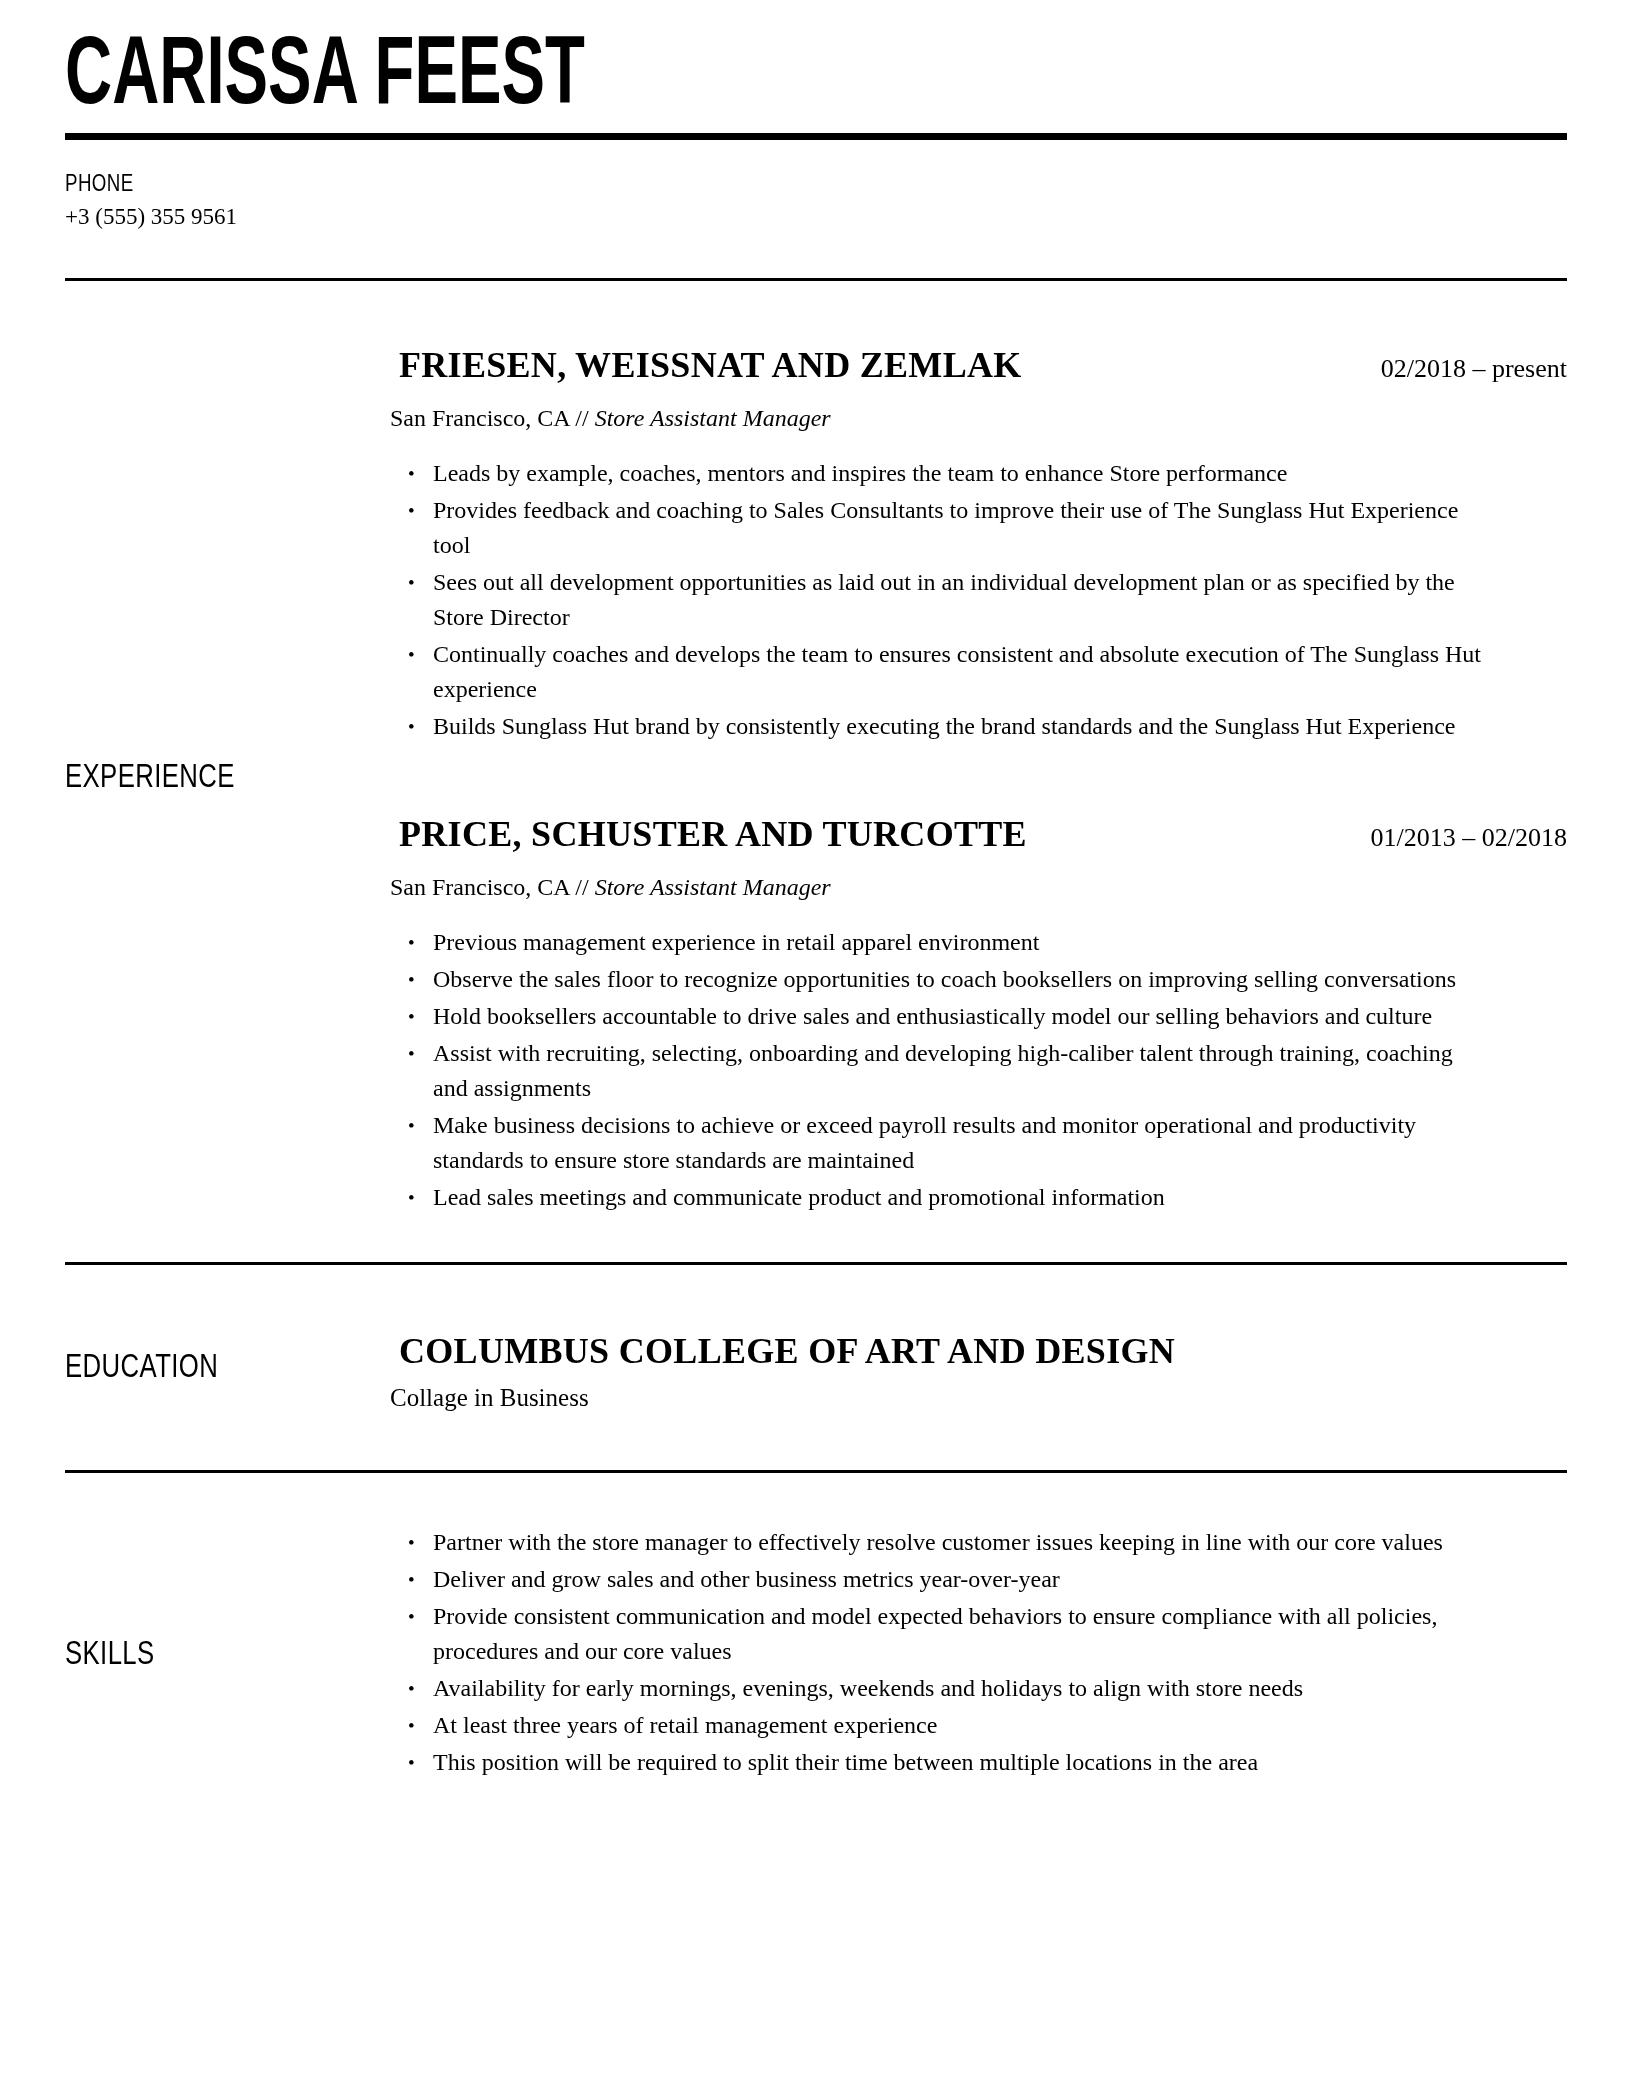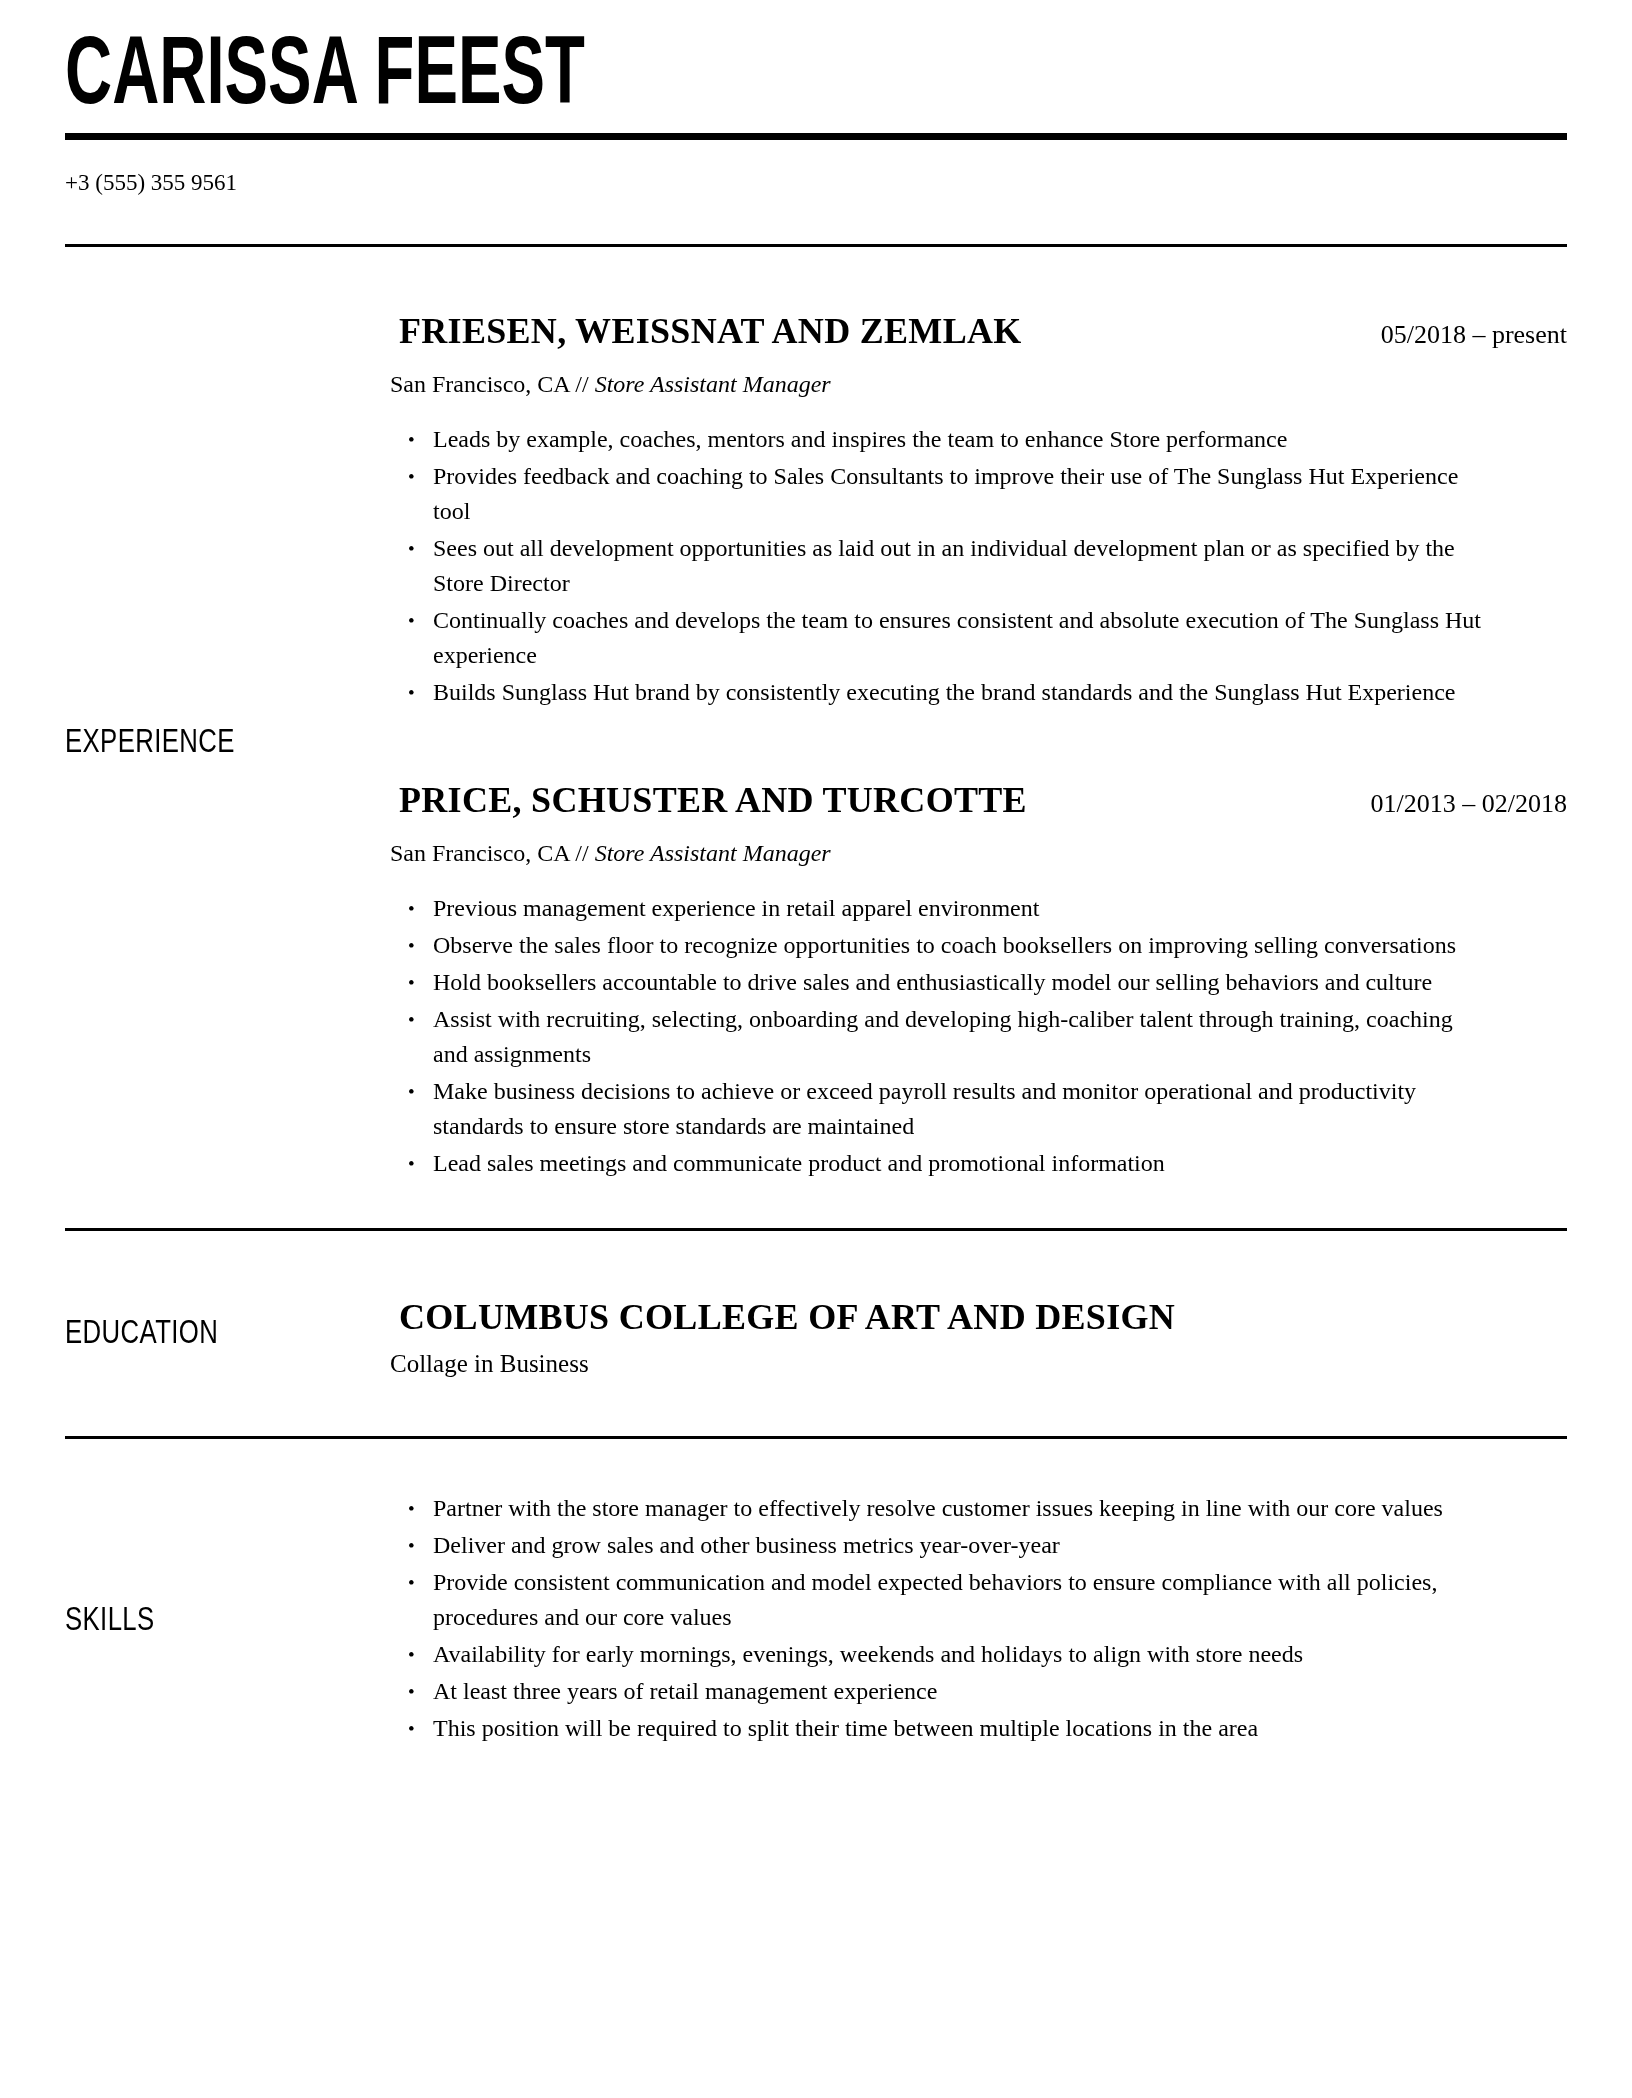--- a/index.html
+++ b/index.html
@@ -104,35 +104,36 @@
 
 <div class="page">
 
   <header>
     <h1 class="name">CARISSA FEEST</h1>
   </header>
 
   <div class="rule thick"></div>
 
   <section class="contact">
+    <div><span class="sans-label phone-label">PHONE</span></div>
     <div class="phone-value">+3 (555) 355 9561</div>
   </section>
 
   <div class="rule thin rule-after-contact"></div>
 
   <section class="two-col section-experience">
     <div class="col-label">
       <span class="sans-label big">EXPERIENCE</span>
     </div>
     <div class="col-content">
 
       <article class="job">
         <div class="job-head">
           <h2 class="company">FRIESEN, WEISSNAT AND ZEMLAK</h2>
-          <span class="dates">05/2018 – present</span>
+          <span class="dates">02/2018 – present</span>
         </div>
         <div class="job-sub"><span>San Francisco, CA // </span><span class="job-title">Store Assistant Manager</span></div>
         <ul class="bullets">
           <li><span class="dot">•</span><span>Leads by example, coaches, mentors and inspires the team to enhance Store performance</span></li>
           <li><span class="dot">•</span><span>Provides feedback and coaching to Sales Consultants to improve their use of The Sunglass Hut Experience tool</span></li>
           <li><span class="dot">•</span><span>Sees out all development opportunities as laid out in an individual development plan or as specified by the Store Director</span></li>
           <li><span class="dot">•</span><span>Continually coaches and develops the team to ensures consistent and absolute execution of The Sunglass Hut experience</span></li>
           <li><span class="dot">•</span><span>Builds Sunglass Hut brand by consistently executing the brand standards and the Sunglass Hut Experience</span></li>
         </ul>
       </article>

